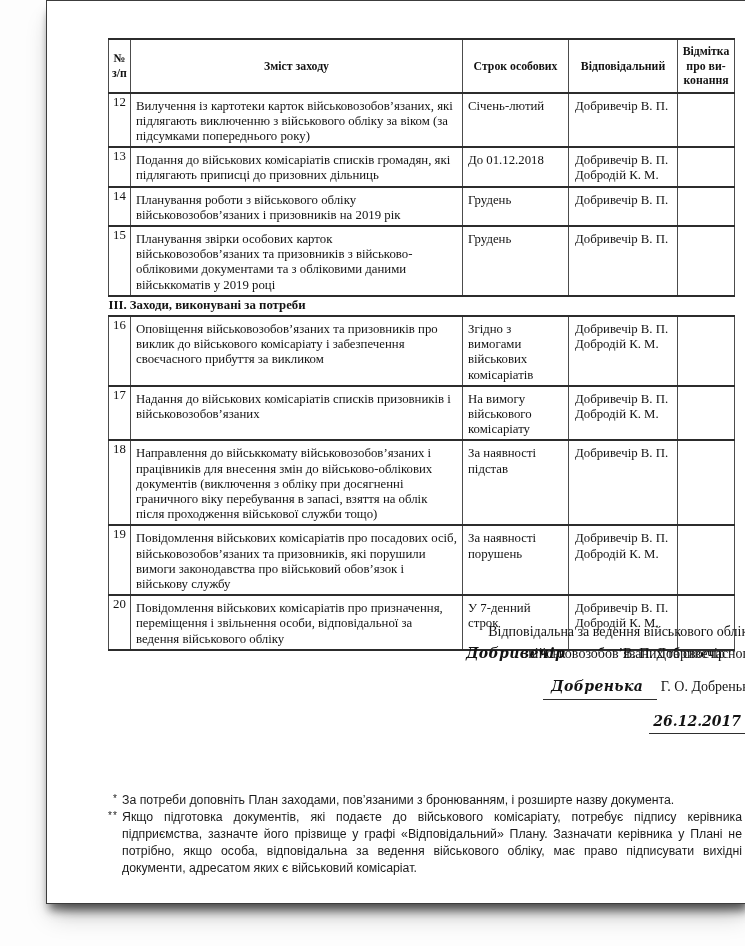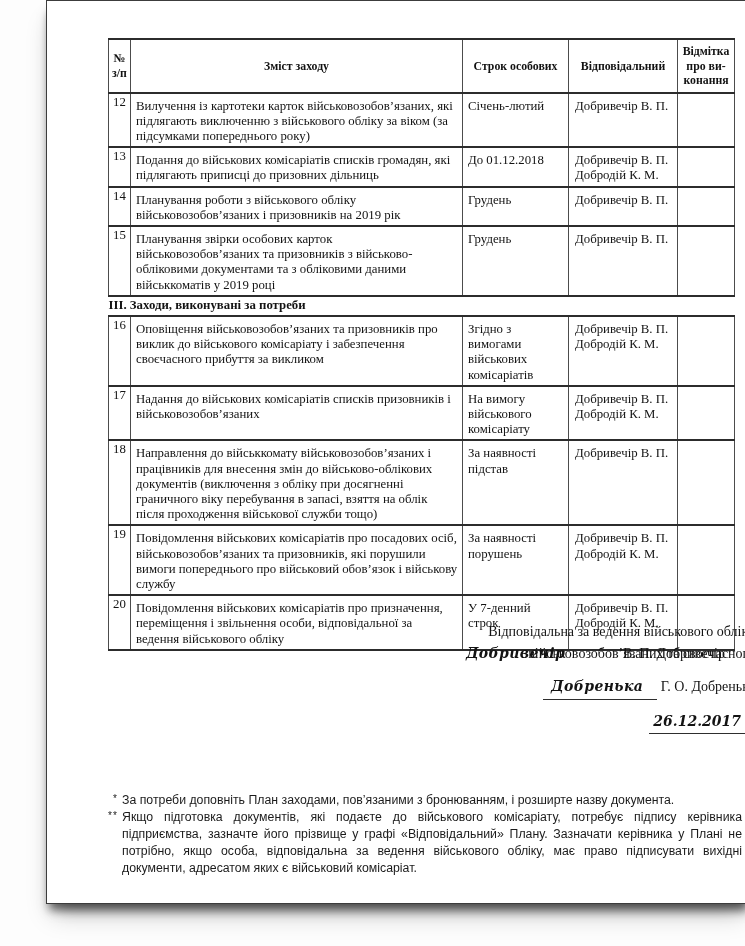--- a/index.html
+++ b/index.html
@@ -145,21 +145,21 @@
         </tr>
         <tr>
           <td class="num">18</td>
           <td>Направлення до військкомату військовозобов’язаних і працівників для внесення змін до військово-облікових документів (виключення з обліку при досягненні граничного віку перебування в запасі, взяття на облік після проходження військової служби тощо)</td>
           <td class="term">За наявності підстав</td>
           <td class="resp">Добривечір В. П.</td>
           <td></td>
         </tr>
         <tr>
           <td class="num">19</td>
-          <td>Повідомлення військових комісаріатів про посадових осіб, військовозобов’язаних та призовників, які порушили вимоги попереднього про військовий обов’язок і військову службу</td>
+          <td>Повідомлення військових комісаріатів про посадових осіб, військовозобов’язаних та призовників, які порушили вимоги законодавства про військовий обов’язок і військову службу</td>
           <td class="term">За наявності порушень</td>
           <td class="resp">Добривечір В. П.
 Добродій К. М.</td>
           <td></td>
         </tr>
         <tr>
           <td class="num">20</td>
           <td>Повідомлення військових комісаріатів про призначення, переміщення і звільнення особи, відповідальної за ведення військового обліку</td>
           <td class="term">У 7-денний строк</td>
           <td class="resp">Добривечір В. П.

